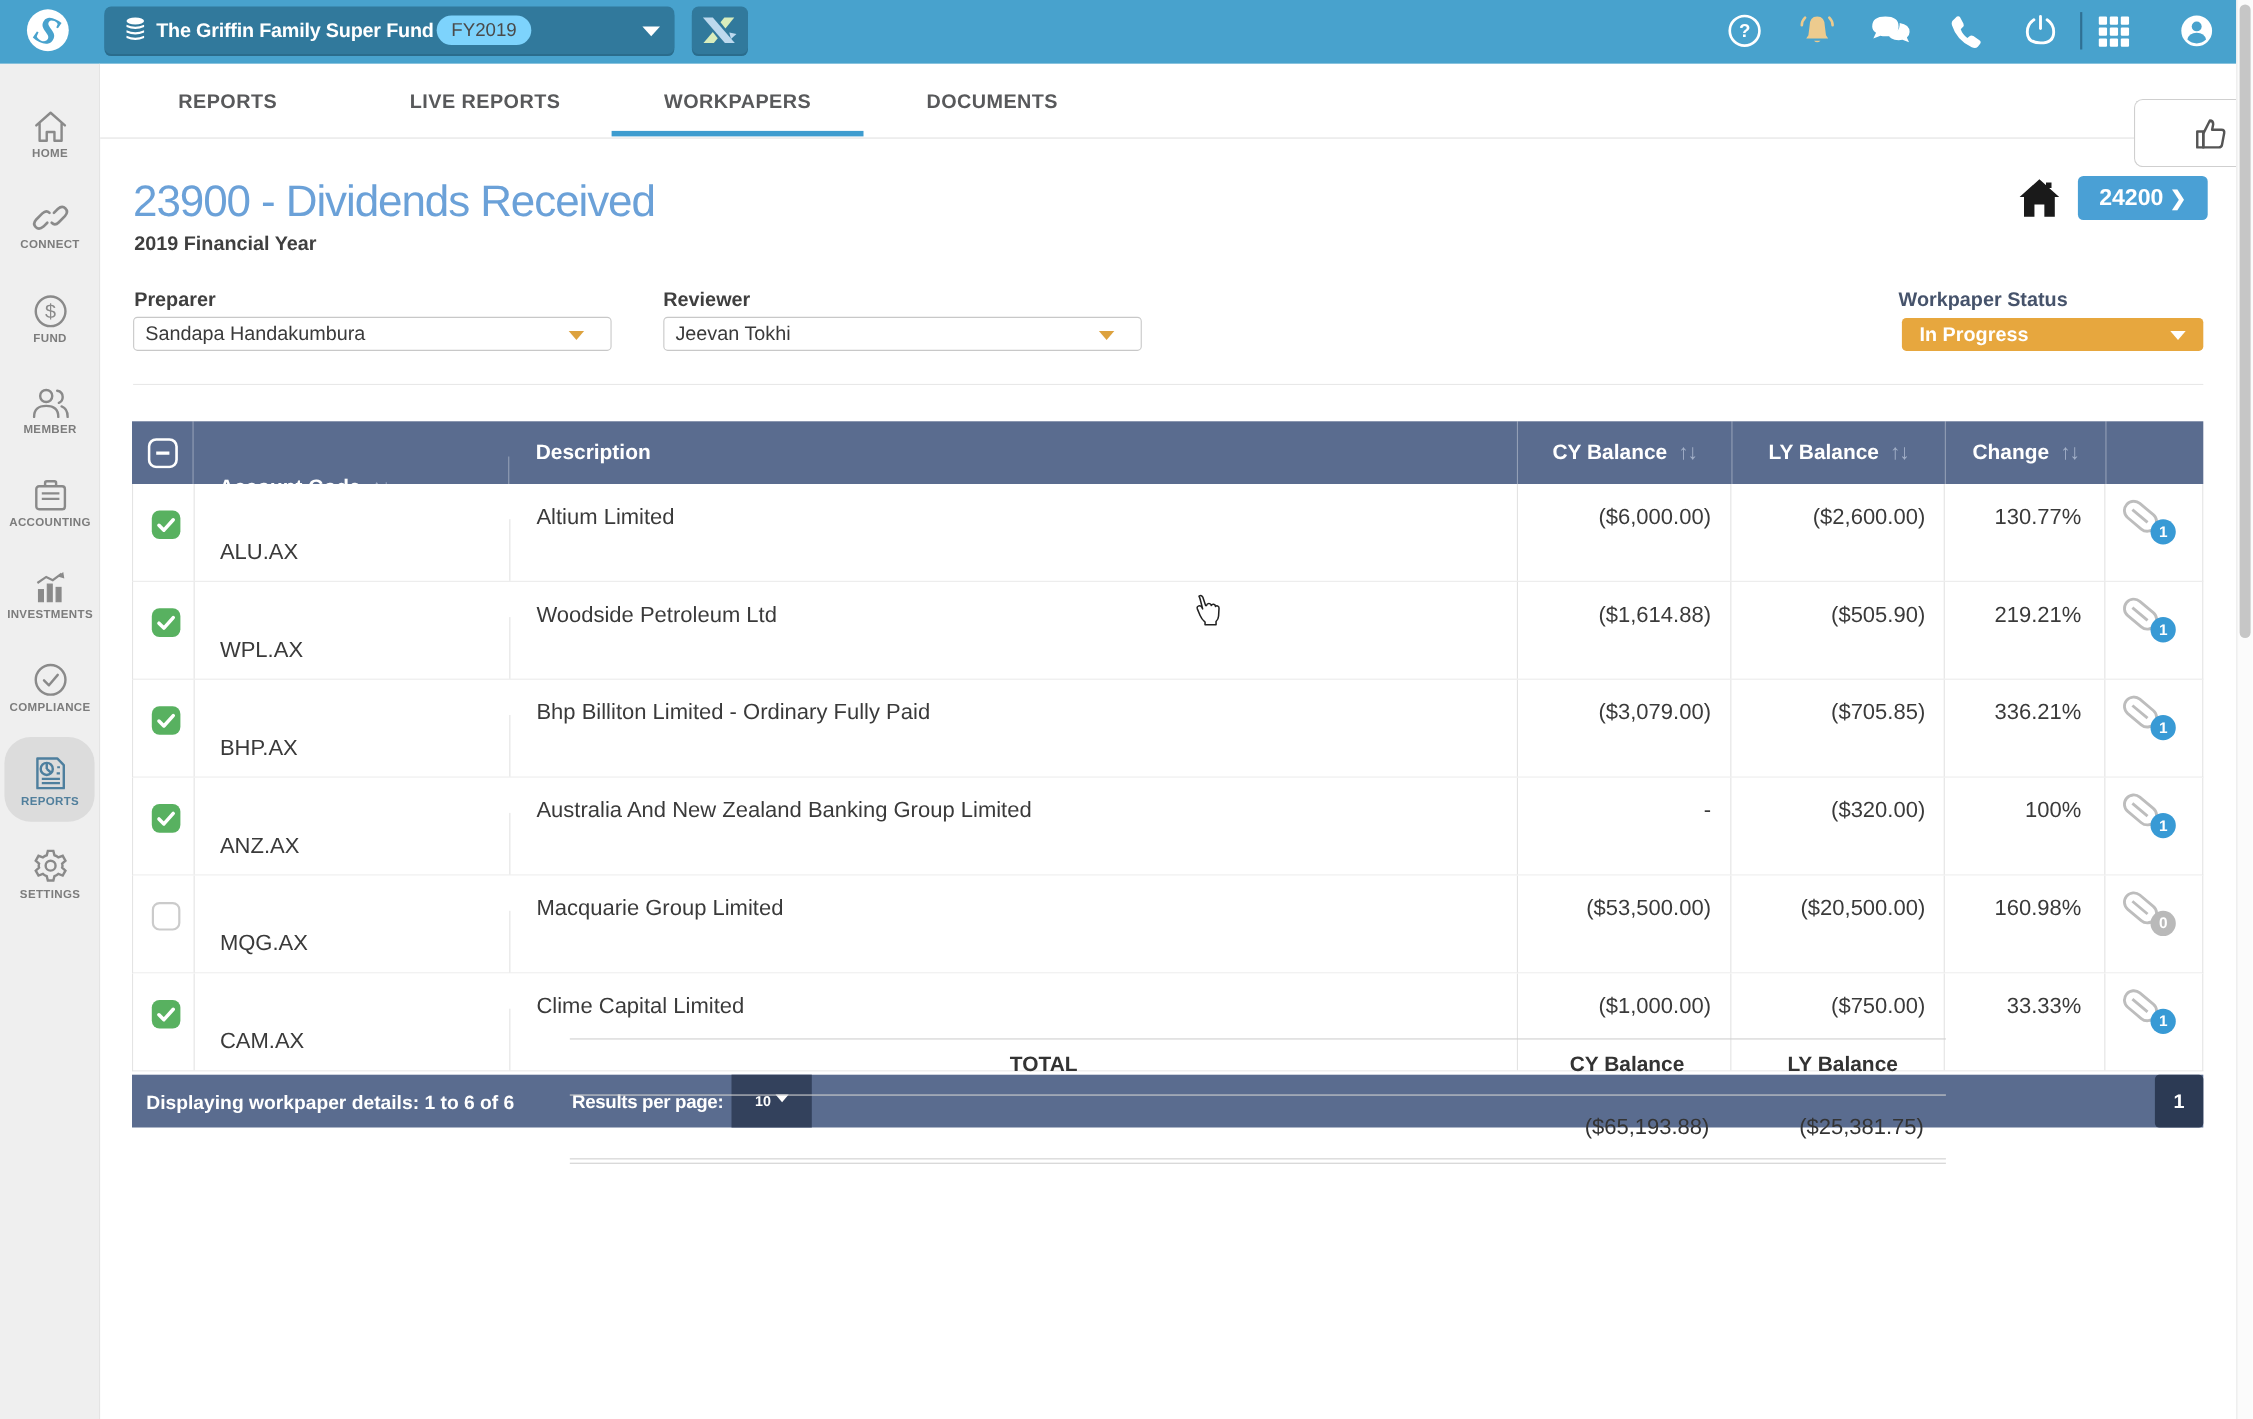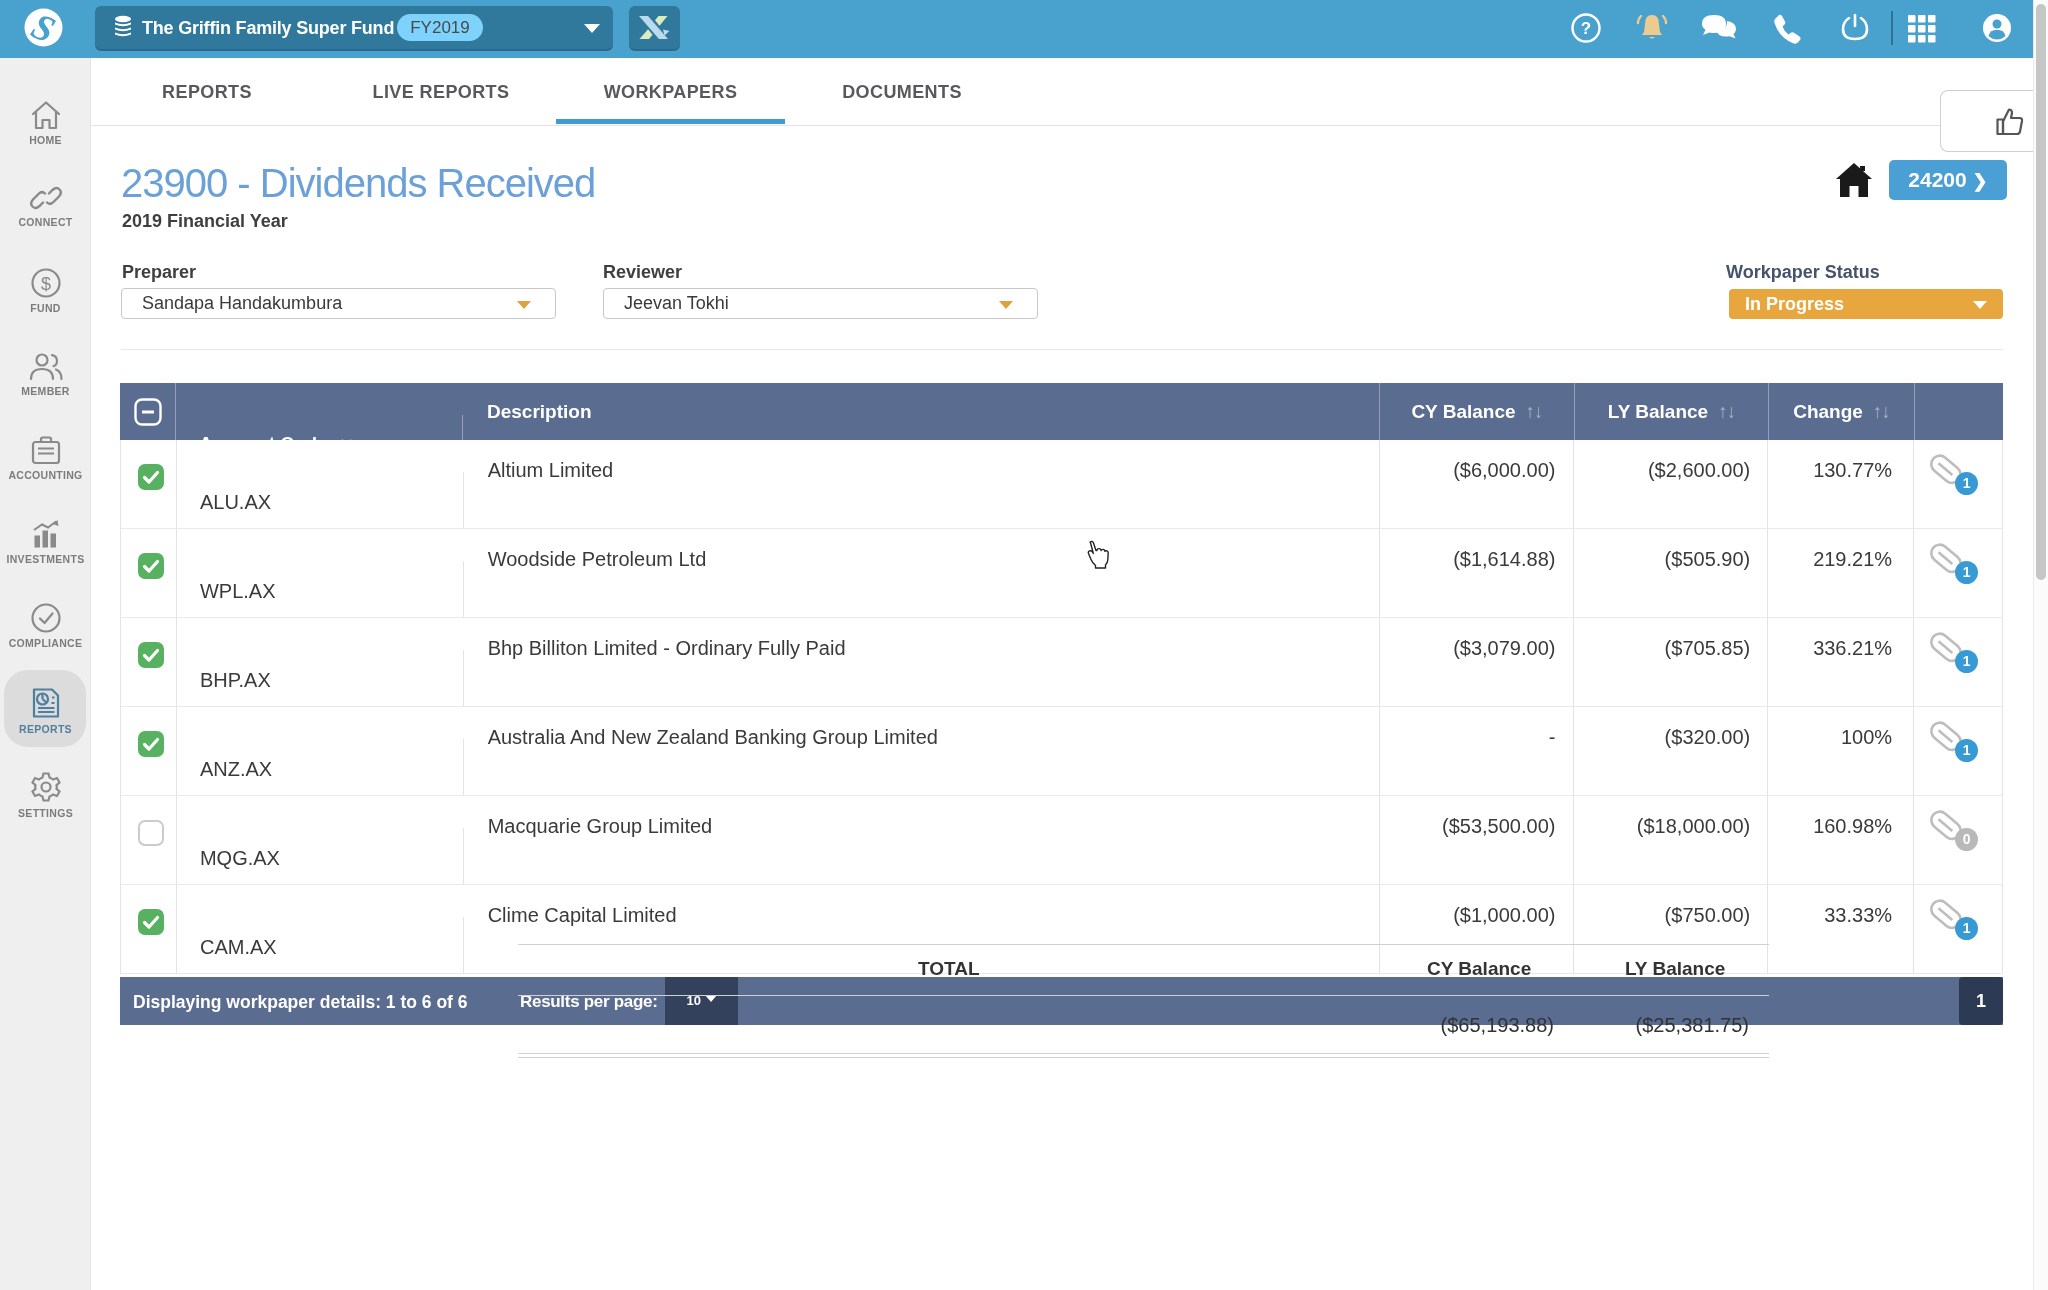--- a/index.html
+++ b/index.html
@@ -56,21 +56,21 @@
 #h2 { left:122px; top:211px; font-size:18px; font-weight:bold; color:#3f3f3f; }
 #homeico { left:1834px; top:161px; }
 #btn24200 { left:1889px; top:160px; width:118px; height:40px; background:#4aa0d5;
   border-radius:5px; color:#fff; font-weight:bold; font-size:21px; text-align:center;
   line-height:40px; }
 
 
 .formlabel { position:absolute; top:262px; font-size:18px; font-weight:bold; color:#3f3f3f; }
 .dropdown { position:absolute; top:288px; height:31px; background:#fff;
   border:1px solid #c8c8c8; border-radius:4px; font-size:18px; color:#3a3a3a;
-  line-height:29px; padding-left:20px; }
+  line-height:29px; padding-left:10px; }
 .ocaret { position:absolute; top:12px; width:0; height:0; border-left:7px solid transparent;
   border-right:7px solid transparent; border-top:8px solid #dda23e; }
 #wpstatus { left:1729px; top:289px; width:274px; height:30px; background:#e7a73e;
   border-radius:4px; color:#fff; font-weight:bold; font-size:18px; line-height:30px;
   padding-left:16px; }
 #wpstatus .wcaret { position:absolute; right:16px; top:12px; width:0; height:0;
   border-left:7px solid transparent; border-right:7px solid transparent;
   border-top:8px solid #fff; }
 #sep1 { left:121px; top:349px; width:1882px; height:1px; background:#e8e8e8; }
 
@@ -401,21 +401,21 @@
           <div class="badge">1</div>
         </div>
     </div>
     <div class="trow">
       <div class="tc c0">
           <div class="cb cbe"></div>
         </div>
       <div class="tc c1">MQG.AX</div>
       <div class="tc c2">Macquarie Group Limited</div>
       <div class="tc c3">($53,500.00)</div>
-      <div class="tc c4">($18,000.00)</div>
+      <div class="tc c4">($20,500.00)</div>
       <div class="tc c5">160.98%</div>
       <div class="tc c6">
           <svg class="clipsvg" width="44" height="40" viewBox="0 0 44 40">
             <g transform="rotate(40 20 16)" fill="none" stroke="#bdbdbd" stroke-width="2.6">
               <rect x="3" y="7" width="33" height="17" rx="8.5"></rect>
               <path d="M10 15.7 L28 15.7"></path>
             </g>
           </svg>
           <div class="badge badge0">0</div>
         </div>

